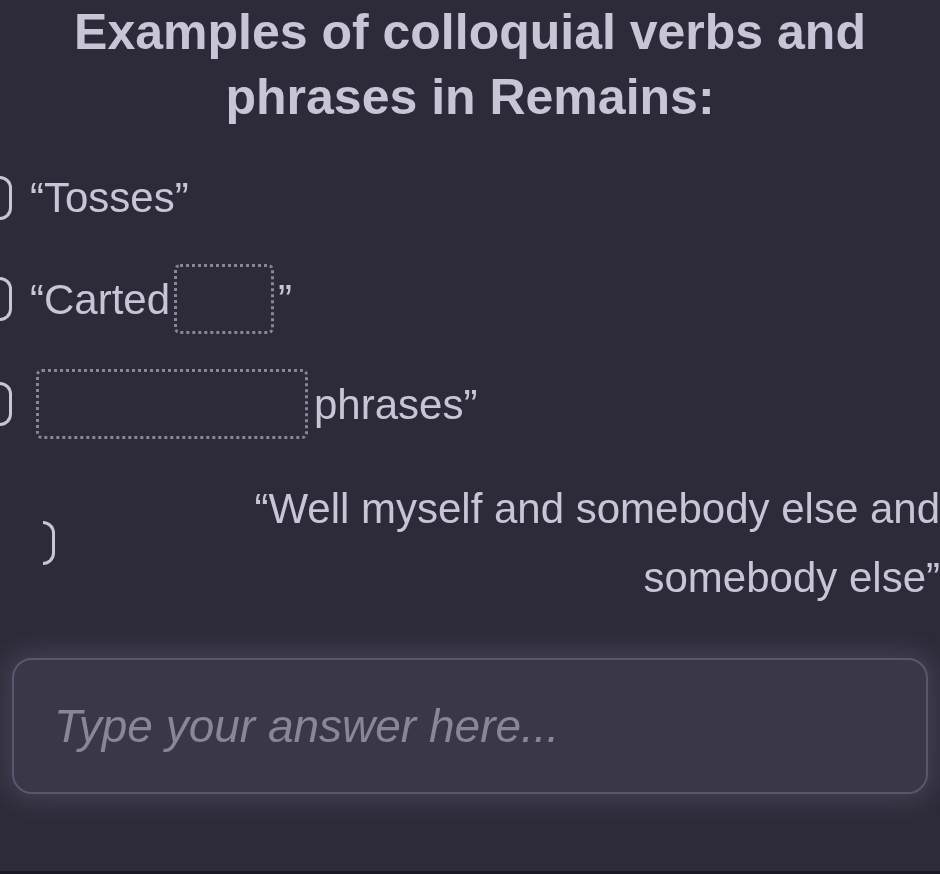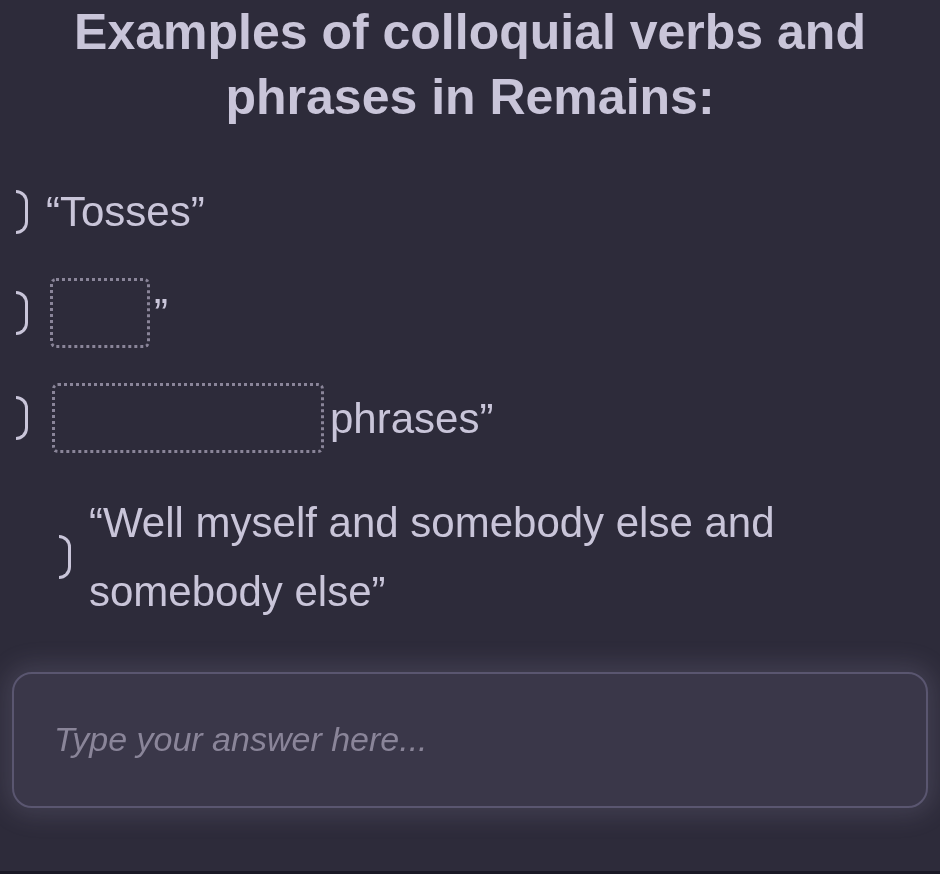--- a/index.html
+++ b/index.html
@@ -21,28 +21,29 @@
       padding: 0;
     }
     
     .heading {
       color: #c9c5d9;
       font-size: 50px;
       font-weight: 700;
       text-align: center;
       line-height: 1.3;
       padding: 0 4px;
-      margin-bottom: 50px;
+      margin-bottom: 36px;
     }
     
     .list-item {
       display: flex;
       align-items: center;
       margin-bottom: 35px;
-      padding-left: 16px;
+      padding-left: 0;
+      text-align: right;
     }
     
     .list-item.multiline {
       align-items: center;
       margin-left: 43px;
     }
     
     .bullet {
       width: 12px;
       height: 44px;
@@ -95,21 +96,21 @@
       margin-top: 45px;
     }
     
     .answer-input {
       width: 100%;
       height: 136px;
       background-color: #3a3749;
       border: 2px solid #5a5670;
       border-radius: 20px;
       padding: 0 40px;
-      font-size: 34px;
+      font-size: 46px;
       font-style: italic;
       color: #c9c5d9;
       outline: none;
       box-shadow: 0 0 25px 8px rgba(180, 175, 210, 0.15);
     }
     
     .answer-input::placeholder {
       color: #8a8599;
       font-style: italic;
     }
@@ -130,20 +131,21 @@
   <h1 class="heading">Examples of colloquial verbs and phrases in Remains:</h1>
 
   <div class="list-item">
     <div class="bullet"></div>
     <div class="item-text">“Tosses”</div>
   </div>
 
   <div class="list-item">
     <div class="bullet"></div>
     <div class="item-text">
+      <span>“Carted </span>
       <span class="blank-box-small"></span>
       <span>”</span>
     </div>
   </div>
 
   <div class="list-item">
     <div class="bullet"></div>
     <div class="item-text">
       <span class="blank-box-large"></span>
       <span> phrases”</span>

